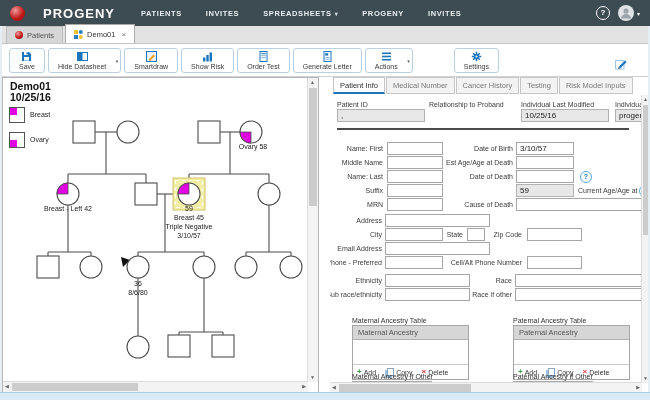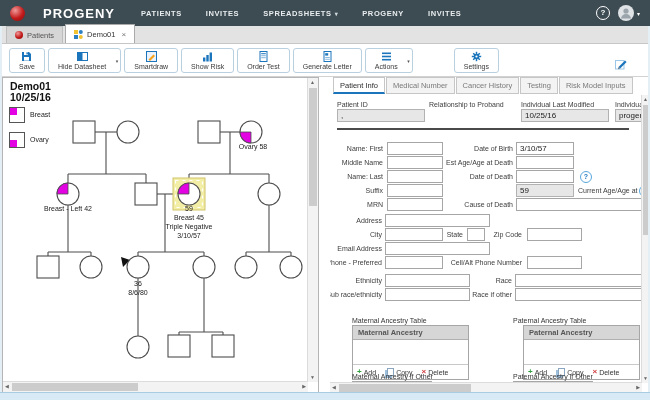--- a/index.html
+++ b/index.html
@@ -66,21 +66,21 @@
   .fld{position:absolute;box-sizing:border-box;height:13px;border:1px solid #a6a6a6;background:#fff;
           font-family:"Liberation Sans",sans-serif;font-size:8px;padding:0 3px;color:#222;}
   .fld.gray{background:#e7e7e7;border-color:#b2b2b2;}
   .sep{position:absolute;background:#4a4a4a;height:2px;}
   .qmark{position:absolute;width:10px;height:10px;border:1px solid #5aa7dd;border-radius:50%;
           color:#1b75bc;font-size:7px;font-weight:bold;text-align:center;line-height:10px;cursor:pointer;background:#fff;}
 
   .anc-cap{position:absolute;font-size:7px;color:#333;}
   .anc-table{position:absolute;width:117px;border:1px solid #a6a6a6;background:#fff;box-sizing:border-box;}
   .anc-head{height:13px;background:#d6d6d6;border-bottom:1px solid #b0b0b0;font-size:7.5px;
-          font-weight:bold;color:#555;line-height:13px;padding-left:5px;}
+          font-weight:normal;color:#555;line-height:13px;padding-left:5px;}
   .anc-body{height:24px;}
   .anc-btns{border-top:1px solid #c9c9c9;height:14px;display:flex;align-items:center;gap:9px;
           padding-left:4px;font-size:7px;color:#333;}
   .anc-btn{display:flex;align-items:center;gap:2px;cursor:pointer;}
   .ico-add{color:#2e9e3f;font-weight:bold;font-size:8px;line-height:8px;}
   .ico-copy{display:inline-block;width:5px;height:6px;border:1px solid #8aa5c0;background:#fff;
           box-shadow:-2px 2px 0 0 #9fc0dc;margin-left:2px;}
   .ico-del{color:#d23b3b;font-weight:bold;font-size:8px;line-height:8px;}
 
   
@@ -442,21 +442,21 @@
         <span class="anc-btn">
             <span class="ico-del">×</span>
             <span>Delete</span>
           </span>
       </div>
     </div>
     <div class="anc-cap" style="left:22px;top:278px;">Maternal Ancestry if Other</div>
     <input class="fld" style="left: 22px; top: 286px; width: 80px;">
 
     <div class="anc-cap" style="left:183px;top:222px;">Paternal Ancestry Table</div>
-    <div class="anc-table" style="left:193px;top:230px;">
+    <div class="anc-table" style="left:183px;top:230px;">
       <div class="anc-head">Paternal Ancestry</div>
       <div class="anc-body"></div>
       <div class="anc-btns">
         <span class="anc-btn">
             <span class="ico-add">+</span>
             <span>Add</span>
           </span>
         <span class="anc-btn">
             <span class="ico-copy"></span>
             <span>Copy</span>

